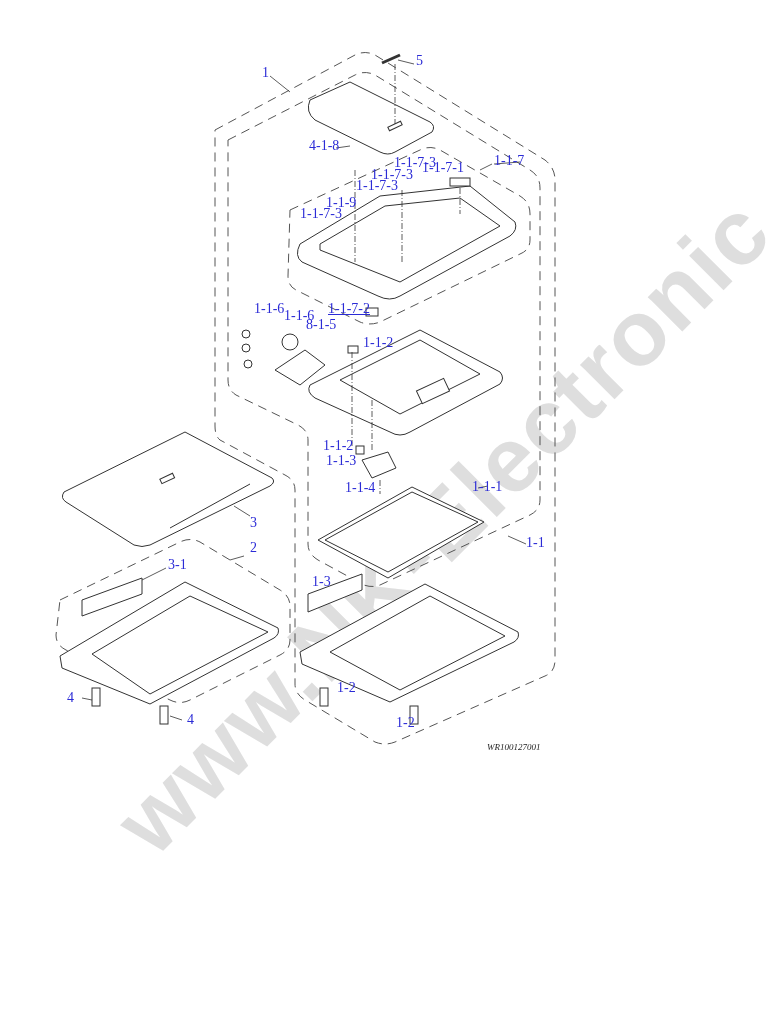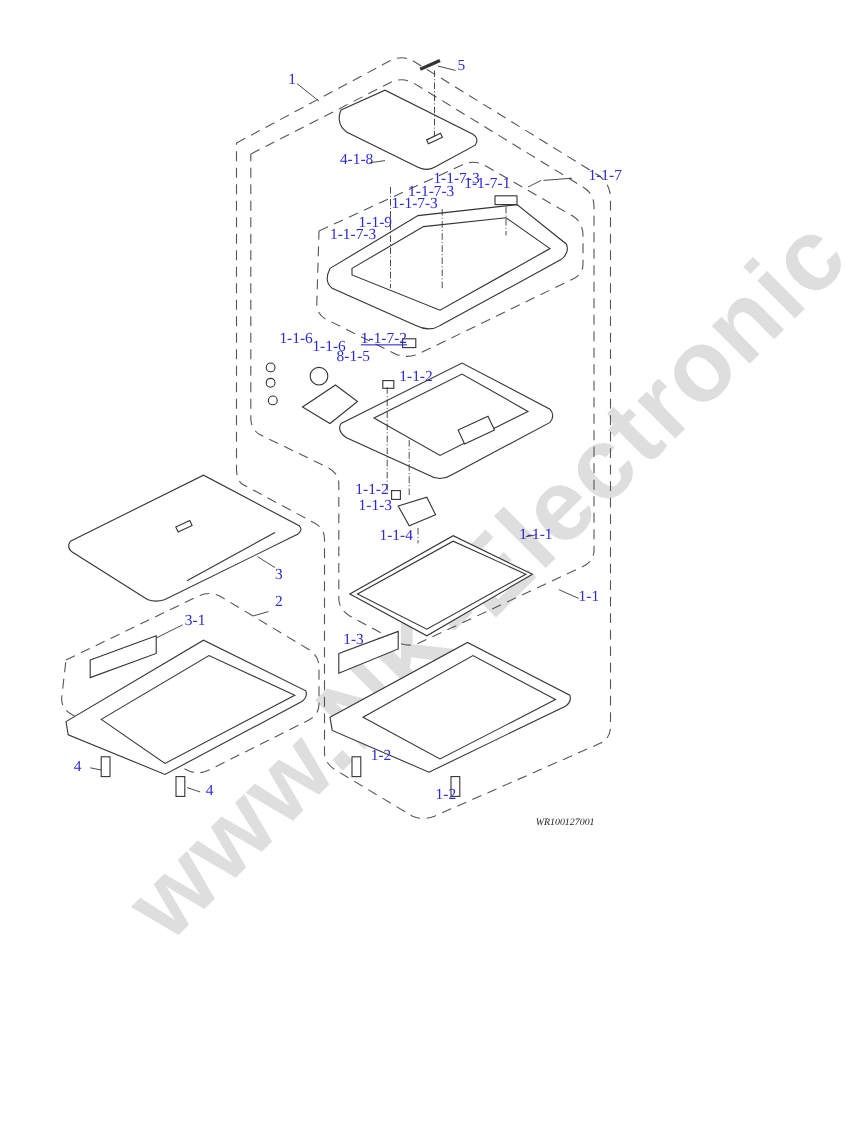--- a/index.html
+++ b/index.html
@@ -104,21 +104,21 @@
       <line x1="380" y1="480" x2="380" y2="494"></line>
     </g>
   </svg>
 
   <div class="lbl" style="left:262px;top:66px;">1</div>
   <div class="lbl" style="left:416px;top:54px;">5</div>
   <div class="lbl" style="left:309px;top:139px;">4-1-8</div>
   <div class="lbl" style="left:326px;top:153px;margin-top:43px;">1-1-9</div>
   <div class="lbl" style="left:394px;top:156px;">1-1-7-3</div>
   <div class="lbl" style="left:422px;top:161px;">1-1-7-1</div>
-  <div class="lbl" style="left:494px;top:154px;margin-left:41px;">1-1-7</div>
+  <div class="lbl" style="left:494px;top:154px;">1-1-7</div>
   <div class="lbl" style="left:371px;top:168px;">1-1-7-3</div>
   <div class="lbl" style="left:356px;top:179px;">1-1-7-3</div>
   <div class="lbl" style="left:300px;top:207px;">1-1-7-3</div>
   <div class="lbl" style="left:328px;top:302px;text-decoration:underline;">1-1-7-2</div>
   <div class="lbl" style="left:254px;top:302px;">1-1-6</div>
   <div class="lbl" style="left:284px;top:309px;">1-1-6</div>
   <div class="lbl" style="left:306px;top:318px;">8-1-5</div>
   <div class="lbl" style="left:363px;top:336px;">1-1-2</div>
   <div class="lbl" style="left:323px;top:439px;">1-1-2</div>
   <div class="lbl" style="left:326px;top:454px;">1-1-3</div>

